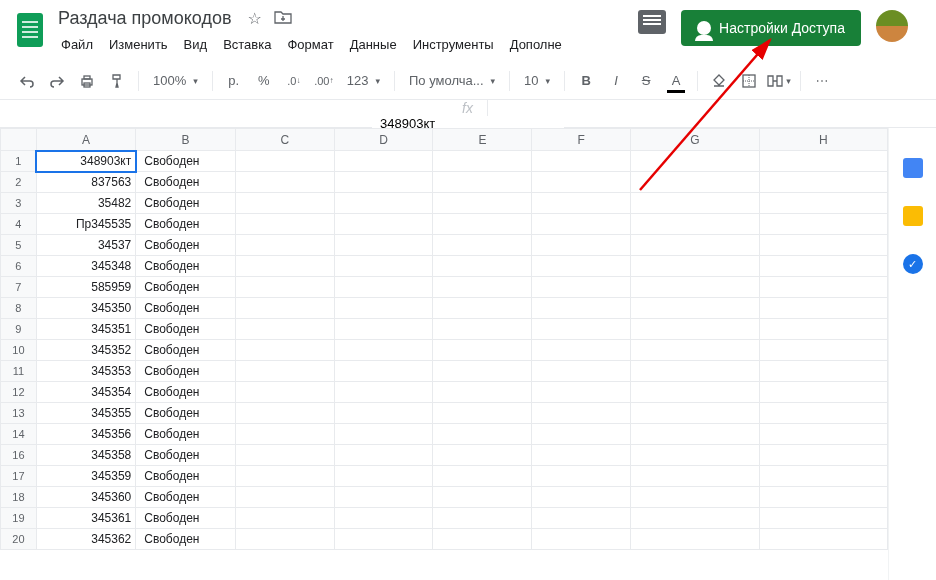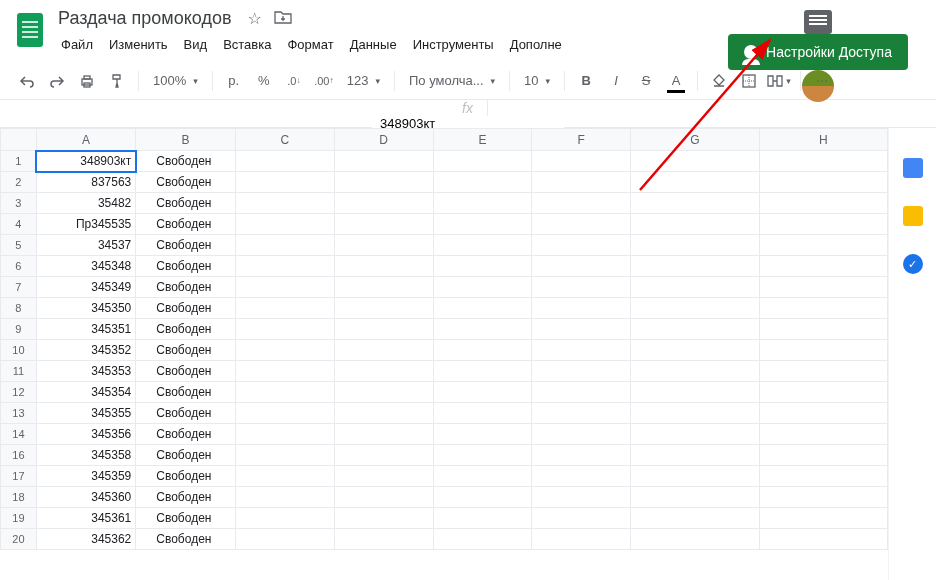--- a/index.html
+++ b/index.html
@@ -8,21 +8,21 @@
   .header { display: flex; align-items: flex-start; padding: 6px 22px 0 10px; height: 62px; }
   .logo { width: 40px; height: 40px; display: flex; align-items: center; justify-content: center; margin-top: 4px; }
   .logo-box { width: 26px; height: 34px; background: #0f9d58; border-radius: 3px; position: relative; }
   .logo-box::after { content:""; position:absolute; left:5px; right:5px; top:8px; bottom:8px; background: repeating-linear-gradient(#fff 0 2px, transparent 2px 5px); opacity:.8; }
   .title-block { flex: 0 0 auto; margin-left: 4px; }
   .title-row { display: flex; align-items: center; gap: 12px; }
   .doc-title { font-size: 18px; color: #3c4043; padding: 2px 4px; }
   .icon-small { color: #5f6368; font-size: 16px; }
   .menu-bar { display: flex; gap: 2px; margin-top: 2px; }
   .menu-item { padding: 4px 7px; font-size: 13px; color: #202124; cursor: pointer; }
-  .header-right { margin-left: auto; display: flex; align-items: center; gap: 0; margin-top: 4px; margin-right: 6px; flex-direction: column;}
+  .header-right { margin-left: auto; display: flex; align-items: flex-start; gap: 15px; margin-top: 4px; margin-right: 6px;}
   .comments-icon { width:28px; height:24px; background:#5f6368; border-radius:3px; position:relative; }
   .comments-icon::before { content:""; position:absolute; left:5px; right:5px; top:5px; height:2px; background:#fff; box-shadow:0 4px 0 #fff, 0 8px 0 #fff; }
   .share-btn { background:#188038; color:#fff; border:none; border-radius:4px; height:36px; padding:0 16px; font-size:14px; font-weight:500; display:flex; align-items:center; gap:8px; cursor:pointer; }
   .share-icon { width:14px; height:14px; background:#fff; border-radius:50%; position:relative; }
   .share-icon::after{content:"";position:absolute;left:-2px;right:-2px;bottom:-6px;height:6px;background:#fff;border-radius:6px 6px 0 0;}
   .avatar { width:32px; height:32px; border-radius:50%; background:linear-gradient(#6b8e23 50%, #cd853f 50%); }
   
   .toolbar { display:flex; align-items:center; gap:4px; padding:6px 14px; border-bottom:1px solid #e8eaed; height:38px; }
   .tb-btn { min-width:26px; height:26px; display:flex; align-items:center; justify-content:center; color:#5f6368; cursor:pointer; border-radius:2px; font-size:13px; }
   .tb-sep { width:1px; height:20px; background:#e8eaed; margin:0 4px; }
@@ -39,21 +39,21 @@
   .grid { flex:1; overflow:hidden; position:relative; }
   table { border-collapse:collapse; table-layout:fixed; }
   th, td { border:1px solid #e8eaed; font-size:12px; height:21px; padding:0 4px; }
   thead th { background:#f8f9fa; color:#5f6368; font-weight:normal; text-align:center; height:22px; }
   .rownum { background:#f8f9fa; color:#5f6368; text-align:center; width:36px; font-size:11px; }
   .corner { background:#f8f9fa; width:36px; }
   .col-A { width:100px; }
   .col-B { width:100px; }
   .col-wide { width:100px; }
   td.col-A { text-align:right; }
-  td.col-B { text-align:left; padding-left:20px;margin-left:12px; }
+  td.col-B { text-align:left; padding-left:8px;margin-left:12px; }
   .selected { outline:2px solid #1a73e8; outline-offset:-1px; background:#fff; }
   
   .sidepanel { width:48px; background:#fff; border-left:1px solid #f1f3f4; display:flex; flex-direction:column; align-items:center; padding-top:30px; gap:28px; }
   .sp-icon { width:20px; height:20px; border-radius:3px; }
   .sp-cal { background:#4285f4; }
   .sp-keep { background:#fbbc04; }
   .sp-tasks { background:#1a73e8; border-radius:50%; position:relative; }
   .sp-tasks::after{content:"✓";position:absolute;inset:0;display:flex;align-items:center;justify-content:center;color:#fff;font-size:11px;}
   
   .arrow { position:absolute; pointer-events:none; }
@@ -270,21 +270,21 @@
             <td class="col-B">Свободен</td>
             <td></td>
             <td></td>
             <td></td>
             <td></td>
             <td></td>
             <td></td>
           </tr>
           <tr>
             <td class="rownum">7</td>
-            <td class="col-A">345349</td>
+            <td class="col-A">585959</td>
             <td class="col-B">Свободен</td>
             <td></td>
             <td></td>
             <td></td>
             <td></td>
             <td></td>
             <td></td>
           </tr>
           <tr>
             <td class="rownum">8</td>

